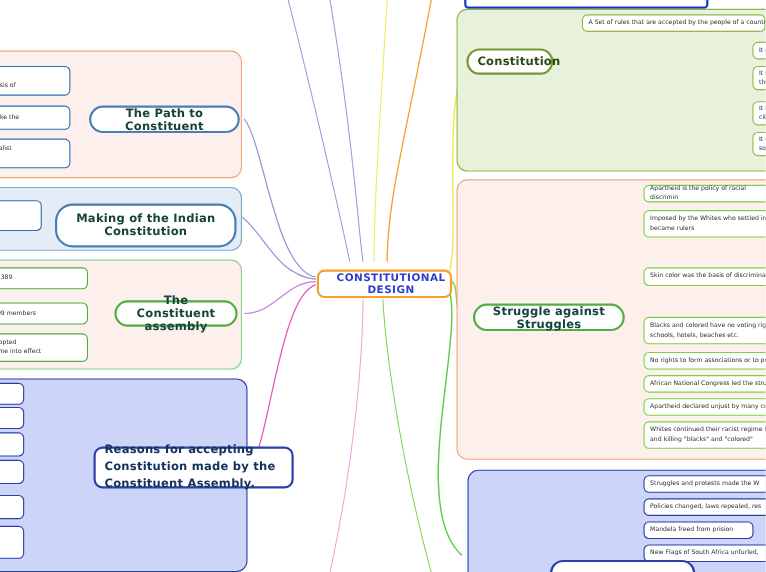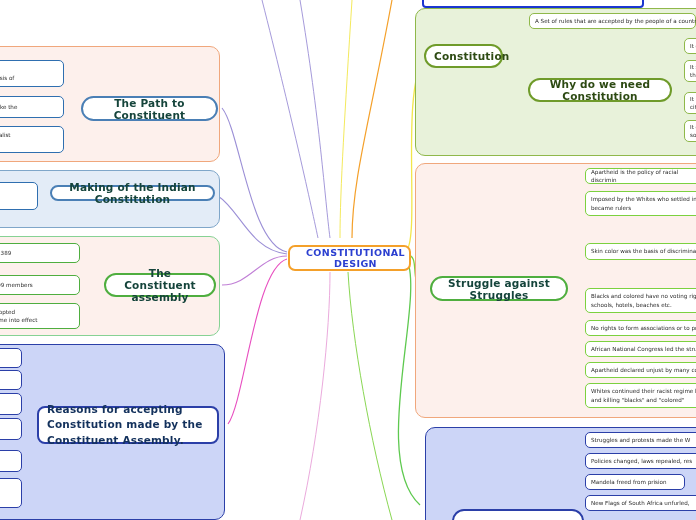--- a/index.html
+++ b/index.html
@@ -25,21 +25,21 @@
   .node{position:absolute;box-sizing:border-box;display:flex;align-items:center;
         background:#ffffff;}
   .node .txt{display:block;width:100%;}
 
   
   .branch{border-radius:16px;border-width:2px;border-style:solid;
           justify-content:flex-end;text-align:center;font-weight:bold;
           font-size:10.5px;letter-spacing:.2px;padding:4px 8px;}
   .branch.blue  {border-color:#4a7fb5;color:#15443b;}
   .branch.green {border-color:#4fae3f;color:#15443b;}
-  .branch.navy  {border-color:#2b3fa8;color:#13315c;border-radius:8px;text-align:left;justify-content:flex-start;}
+  .branch.navy  {border-color:#2b3fa8;color:#13315c;border-radius:8px;text-align:left;justify-content:flex-start;margin-left:48px;}
   .branch.olive {border-color:#6f9b2a;color:#2d4a13;}
 
   
   .leaf{border-radius:5px;border-width:1.5px;border-style:solid;
         font-size:5.6px;line-height:1.5;color:#2a2a2a;padding:3px 5px;
         white-space:nowrap;}
   .leaf.blue  {border-color:#2f6fb0;}
   .leaf.green {border-color:#4fae3f;}
   .leaf.navy  {border-color:#2b3fa8;}
   .leaf.olive {border-color:#8fb84a;}
@@ -136,21 +136,21 @@
     <span class="txt">The Path to Constituent</span>
   </div>
 
   <div class="section sec-making" style="left:-40px;top:170px;width:260px;height:58px;"></div>
 
   <div class="node leaf blue" style="left:-46px;top:182px;width:84px;height:28px;">
     <span class="txt" style="white-space:pre-line;">were
 makers</span>
   </div>
 
-  <div class="node branch blue" style="left:50px;top:185px;width:165px;height:16px;">
+  <div class="node branch blue" style="left:50px;top:185px;width:165px;height:40px;">
     <span class="txt">Making of the Indian Constitution</span>
   </div>
 
   <div class="section sec-assembly" style="left:-40px;top:236px;width:260px;height:100px;"></div>
 
   <div class="node leaf green" style="left:-46px;top:243px;width:126px;height:20px;">
     <span class="txt" style="white-space:pre-line;">1946 and had 389</span>
   </div>
   <div class="node leaf green" style="left:-46px;top:275px;width:126px;height:20px;">
     <span class="txt" style="white-space:pre-line;">sembly has 299 members</span>
@@ -192,23 +192,20 @@
   <div class="section sec-const" style="left:415px;top:8px;width:295px;height:148px;"></div>
 
   <div class="node branch olive" style="left:424px;top:44px;width:79px;height:24px;border-radius:14px;">
     <span class="txt">Constitution</span>
   </div>
 
   <div class="node leaf olive" style="left:529px;top:13px;width:167px;height:16px;">
     <span class="txt">A Set of rules that are accepted by the people of a country</span>
   </div>
 
-  <div class="node branch olive" style="left:528px;top:78px;width:144px;height:24px;border-radius:14px;">
-    <span class="txt">Why do we need Constitution</span>
-  </div>
 
   <div class="node leaf olive" style="left:684px;top:38px;width:50px;height:16px;">
     <span class="txt" style="white-space:pre-line;">It g</span>
   </div>
   <div class="node leaf olive" style="left:684px;top:60px;width:50px;height:22px;">
     <span class="txt" style="white-space:pre-line;">It s
 the</span>
   </div>
   <div class="node leaf olive" style="left:684px;top:92px;width:50px;height:22px;">
     <span class="txt" style="white-space:pre-line;">It b

